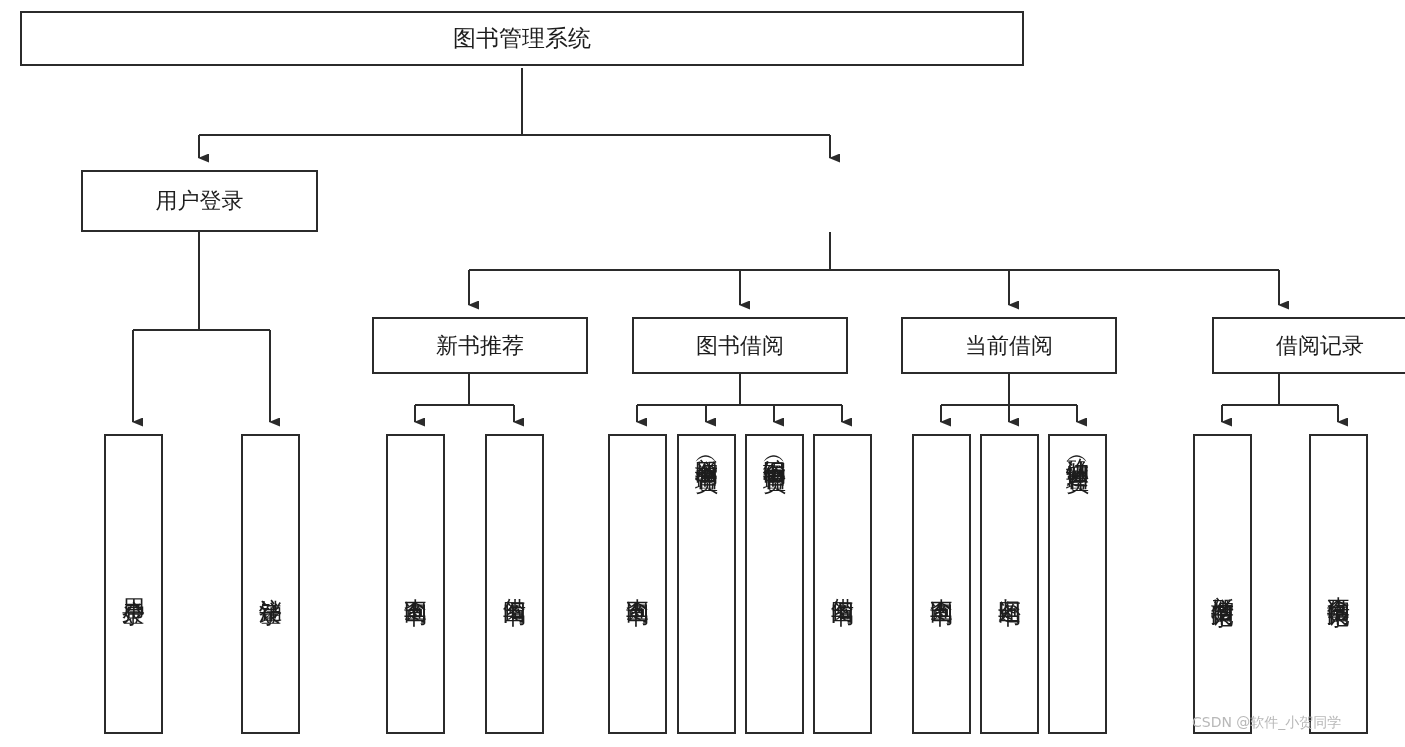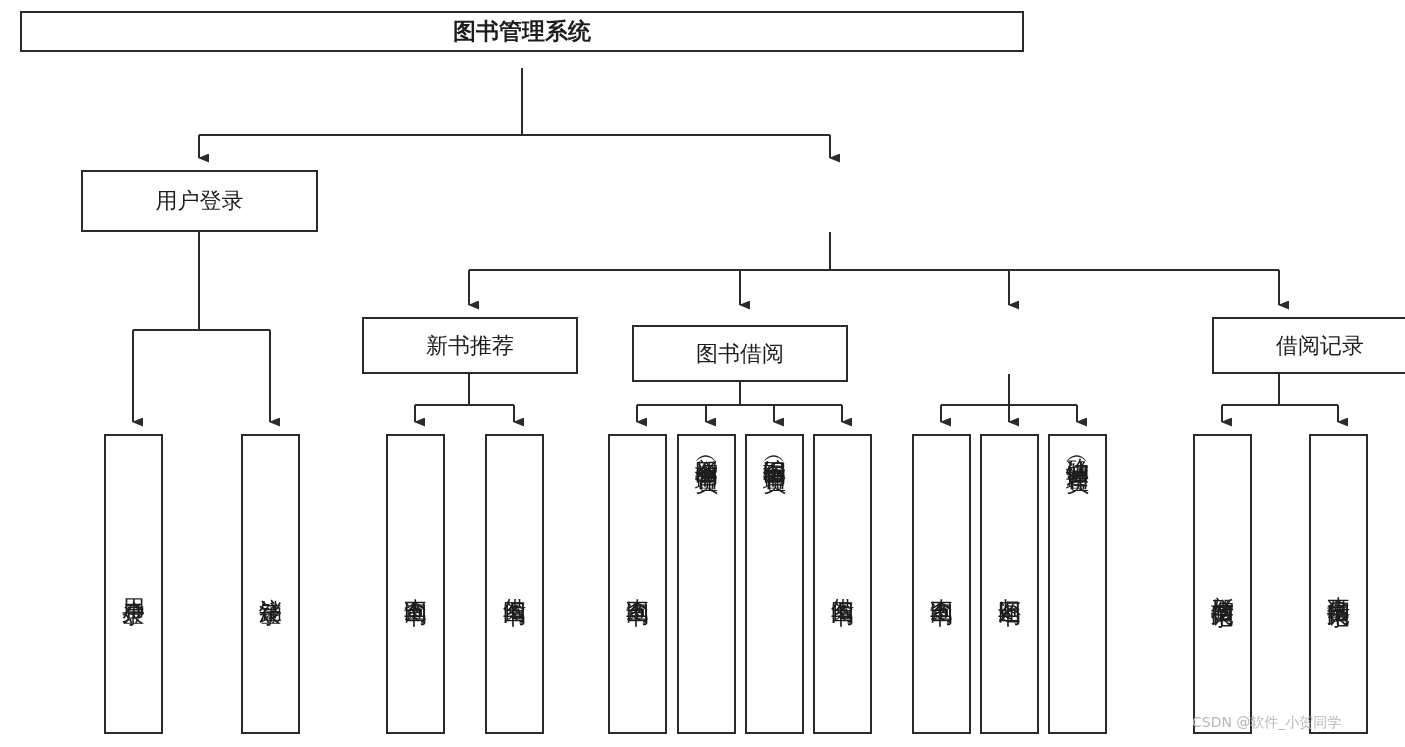--- a/index.html
+++ b/index.html
@@ -124,33 +124,36 @@
       <path d="M1009,405 L1009,422" marker-end="url(#arrowhead)"></path>
       <path d="M1077,405 L1077,422" marker-end="url(#arrowhead)"></path>
 
       <path d="M1279,374 L1279,405"></path>
       <path d="M1222,405 L1338,405"></path>
       <path d="M1222,405 L1222,422" marker-end="url(#arrowhead)"></path>
       <path d="M1338,405 L1338,422" marker-end="url(#arrowhead)"></path>
     </g>
   </svg>
 
-  <div class="node horiz root" style="left:20px; top:11px; width:1004px; height:41px;font-weight:bold;">
+  <div class="node horiz root" style="left:20px; top:11px; width:1004px; height:55px;">
     <span class="node-label">图书管理系统</span>
   </div>
 
   <div class="node horiz" style="left:81px; top:170px; width:237px; height:62px;">
     <span class="node-label">用户登录</span>
   </div>
 
-  <div class="node horiz" style="left:362px; top:317px; width:216px; height:57px;">
+  <div class="node horiz" style="left:372px; top:317px; width:216px; height:57px;">
     <span class="node-label">新书推荐</span>
   </div>
-  <div class="node horiz" style="left:632px; top:317px; width:216px; height:57px;margin-top:8px;">
+  <div class="node horiz" style="left:632px; top:317px; width:216px; height:57px;">
     <span class="node-label">图书借阅</span>
+  </div>
+  <div class="node horiz" style="left:901px; top:317px; width:216px; height:57px;">
+    <span class="node-label">当前借阅</span>
   </div>
   <div class="node horiz" style="left:1171px; top:317px; width:216px; height:57px;margin-left:41px;">
     <span class="node-label">借阅记录</span>
   </div>
 
   <div class="node leaf centered" style="left:104px; top:434px; width:59px; height:300px;">
     <span class="node-label">用户登录</span>
   </div>
   <div class="node leaf centered" style="left:241px; top:434px; width:59px; height:300px;">
     <span class="node-label">注销登录</span>

